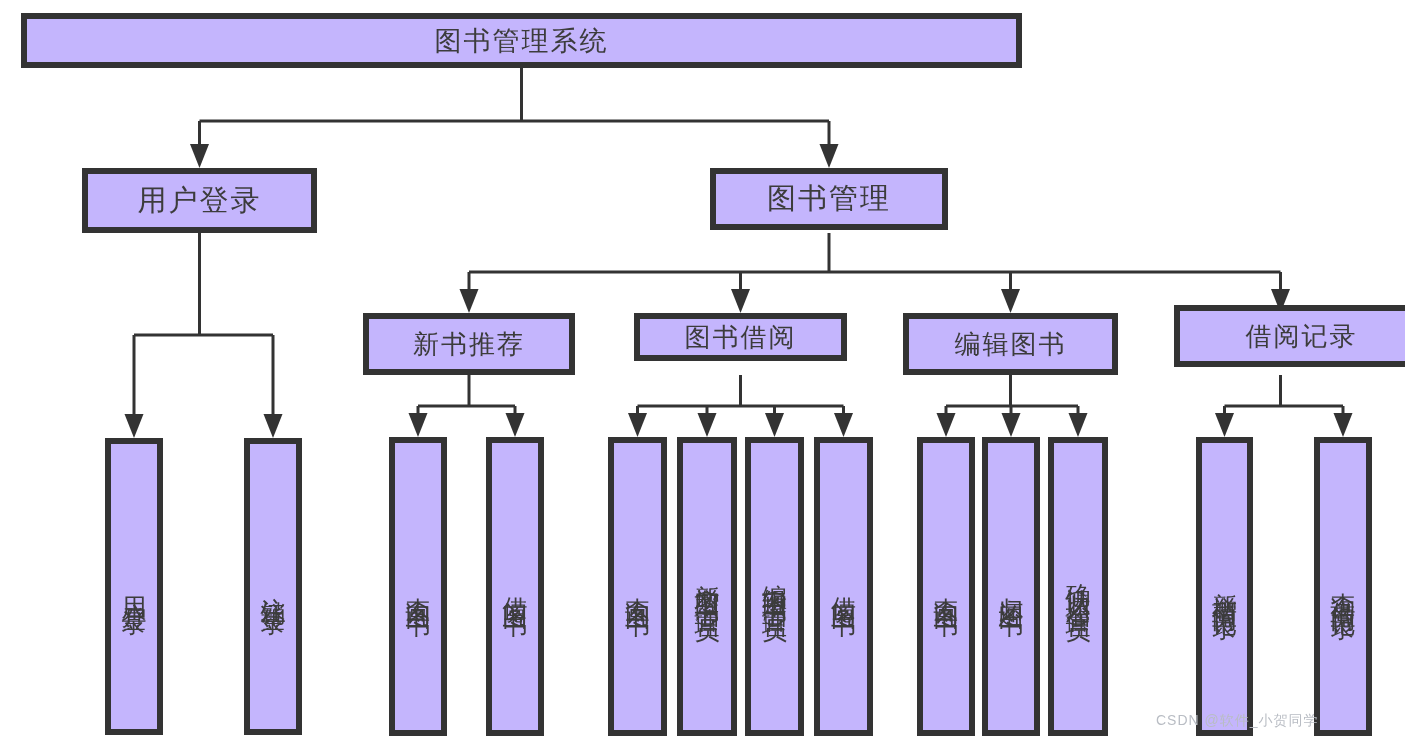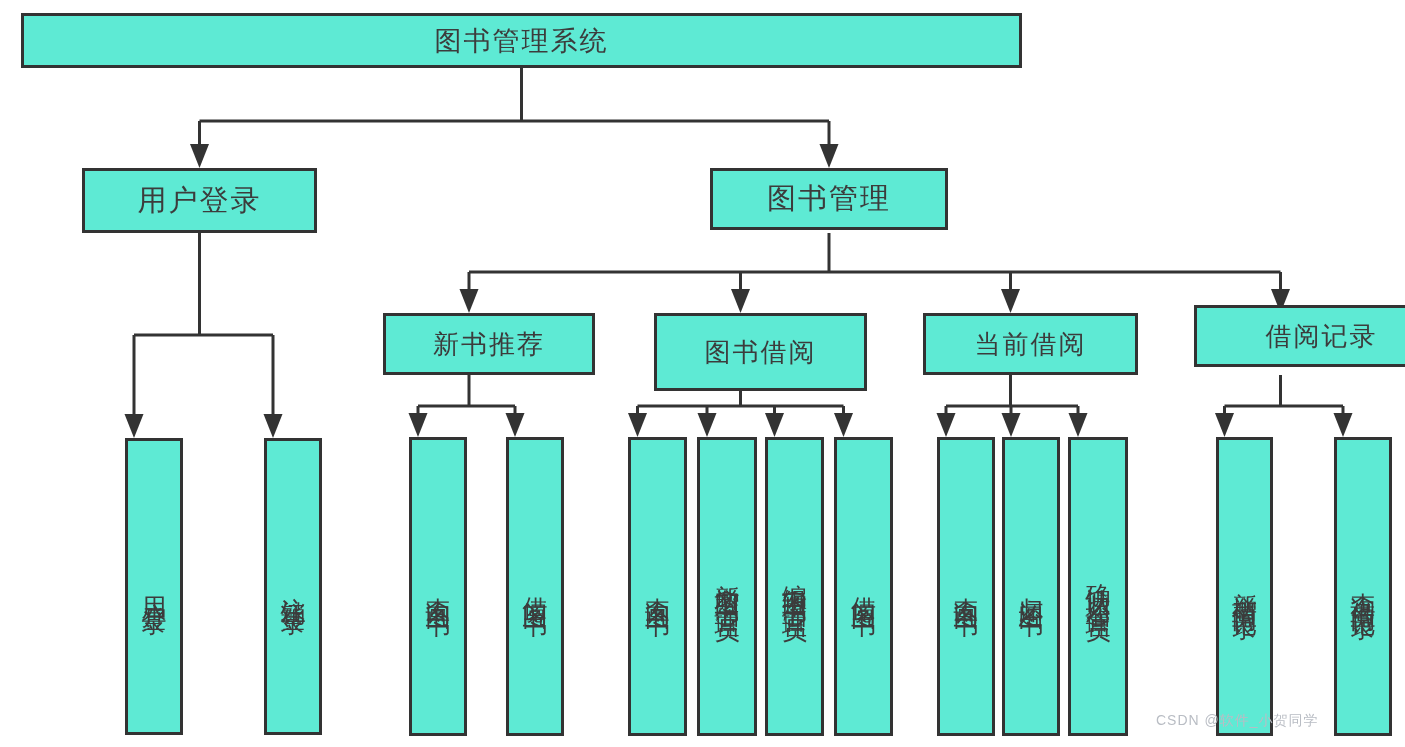--- a/index.html
+++ b/index.html
@@ -2,28 +2,28 @@
 <html><head>
 <meta charset="utf-8">
 <style>
   html,body{margin:0;padding:0;background:#ffffff;}
   #stage{
     position:relative;width:1405px;height:747px;background:#ffffff;overflow:hidden;
     font-family:"Liberation Sans","DejaVu Sans",sans-serif;
   }
   #edges{position:absolute;left:0;top:0;width:1405px;height:747px;}
   .node{
-    position:absolute;box-sizing:border-box;background:#5eead4;
-    border:3px solid #0ea5e9;color:#3c3c3c;
+    position:absolute;box-sizing:border-box;background:#c4b5fd;
+    border:6px solid #0ea5e9;color:#3c3c3c;
     display:grid;place-items:center;text-align:center;
   }
   .node.h{white-space:nowrap;}
   .node.lv0{font-size:27px;letter-spacing:2px;}
   .node.lv1{font-size:29px;letter-spacing:2px;}
-  .node.lv2{font-size:26px;letter-spacing:2px;margin-left:20px;}
+  .node.lv2{font-size:26px;letter-spacing:2px;}
   .node.v{
     writing-mode:vertical-rl;text-orientation:mixed;
     font-size:25px;line-height:1;letter-spacing:5px;
   }
   #watermark{
     position:absolute;left:1156px;top:712px;z-index:10;
     font-size:14px;letter-spacing:1px;color:#b9bdc4;white-space:nowrap;
   }
 </style>
 </head>
@@ -85,22 +85,22 @@
         <polygon points="1001.5,413 1020.5,413 1011,437"></polygon>
         <polygon points="1068.5,413 1087.5,413 1078,437"></polygon>
         <polygon points="1215,413 1234,413 1224.5,437"></polygon>
         <polygon points="1333.5,413 1352.5,413 1343,437"></polygon>
       </g>
     </svg>
   <div class="node h lv0" style="left: 21px; top: 13px; width: 1001px; height: 55px; border-color: rgb(51, 51, 51); color: rgb(60, 60, 60);">图书管理系统</div>
     <div class="node h lv1" style="left: 82px; top: 168px; width: 235px; height: 65px; border-color: rgb(51, 51, 51); color: rgb(60, 60, 60);">用户登录</div>
     <div class="node h lv1" style="left: 710px; top: 168px; width: 238px; height: 62px; border-color: rgb(51, 51, 51); color: rgb(60, 60, 60);">图书管理</div>
     <div class="node h lv2" style="left: 363px; top: 313px; width: 212px; height: 62px; border-color: rgb(51, 51, 51); color: rgb(60, 60, 60);">新书推荐</div>
-    <div class="node h lv2" style="left: 634px; top: 313px; width: 213px; height: 78px; border-color: rgb(51, 51, 51); color: rgb(60, 60, 60);">图书借阅</div>
-    <div class="node h lv2" style="left: 903px; top: 313px; width: 215px; height: 62px; border-color: rgb(51, 51, 51); color: rgb(60, 60, 60);">当前借阅</div>
+    <div class="node h lv2" style="left: 634px; top: 313px; width: 213px; height: 48px; border-color: rgb(51, 51, 51); color: rgb(60, 60, 60);">图书借阅</div>
+    <div class="node h lv2" style="left: 903px; top: 313px; width: 215px; height: 62px; border-color: rgb(51, 51, 51); color: rgb(60, 60, 60);">编辑图书</div>
     <div class="node h lv2" style="left: 1174px; top: 305px; width: 255px; height: 62px; border-color: rgb(51, 51, 51); color: rgb(60, 60, 60);">借阅记录</div>
     <div class="node v lv2" style="left: 105px; top: 438px; width: 58px; height: 297px; border-color: rgb(51, 51, 51); color: rgb(60, 60, 60);">用户登录</div>
     <div class="node v lv2" style="left: 244px; top: 438px; width: 58px; height: 297px; border-color: rgb(51, 51, 51); color: rgb(60, 60, 60);">注销登录</div>
     <div class="node v lv2" style="left: 389px; top: 437px; width: 58px; height: 299px; border-color: rgb(51, 51, 51); color: rgb(60, 60, 60);">查询图书</div>
     <div class="node v lv2" style="left: 486px; top: 437px; width: 58px; height: 299px; border-color: rgb(51, 51, 51); color: rgb(60, 60, 60);">借阅图书</div>
     <div class="node v lv2" style="left: 608px; top: 437px; width: 59px; height: 299px; border-color: rgb(51, 51, 51); color: rgb(60, 60, 60);">查询图书</div>
     <div class="node v lv2" style="left: 677px; top: 437px; width: 60px; height: 299px; border-color: rgb(51, 51, 51); color: rgb(60, 60, 60);">新增图书（管理员）</div>
     <div class="node v lv2" style="left: 745px; top: 437px; width: 59px; height: 299px; border-color: rgb(51, 51, 51); color: rgb(60, 60, 60);">编辑图书（管理员）</div>
     <div class="node v lv2" style="left: 814px; top: 437px; width: 59px; height: 299px; border-color: rgb(51, 51, 51); color: rgb(60, 60, 60);">借阅图书</div>
     <div class="node v lv2" style="left: 917px; top: 437px; width: 58px; height: 299px; border-color: rgb(51, 51, 51); color: rgb(60, 60, 60);">查询图书</div>

